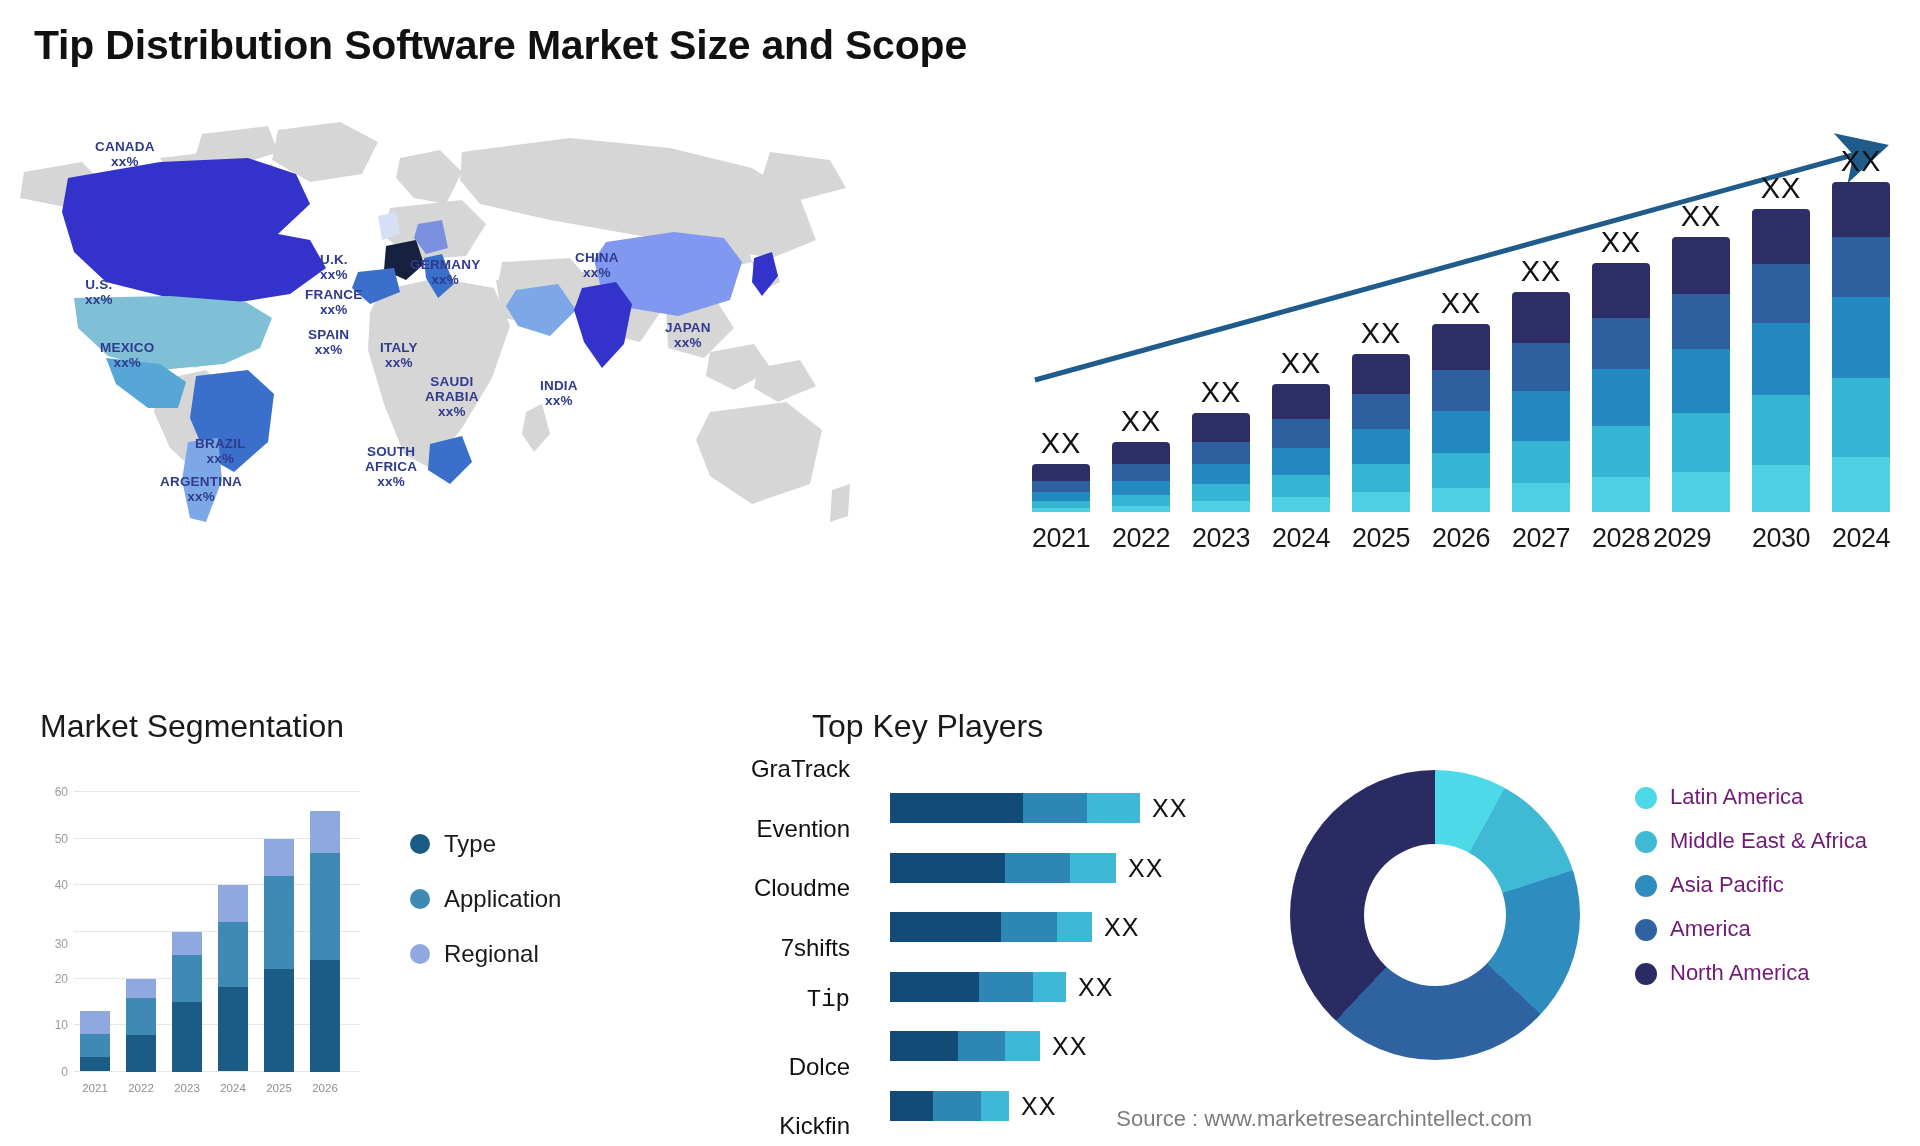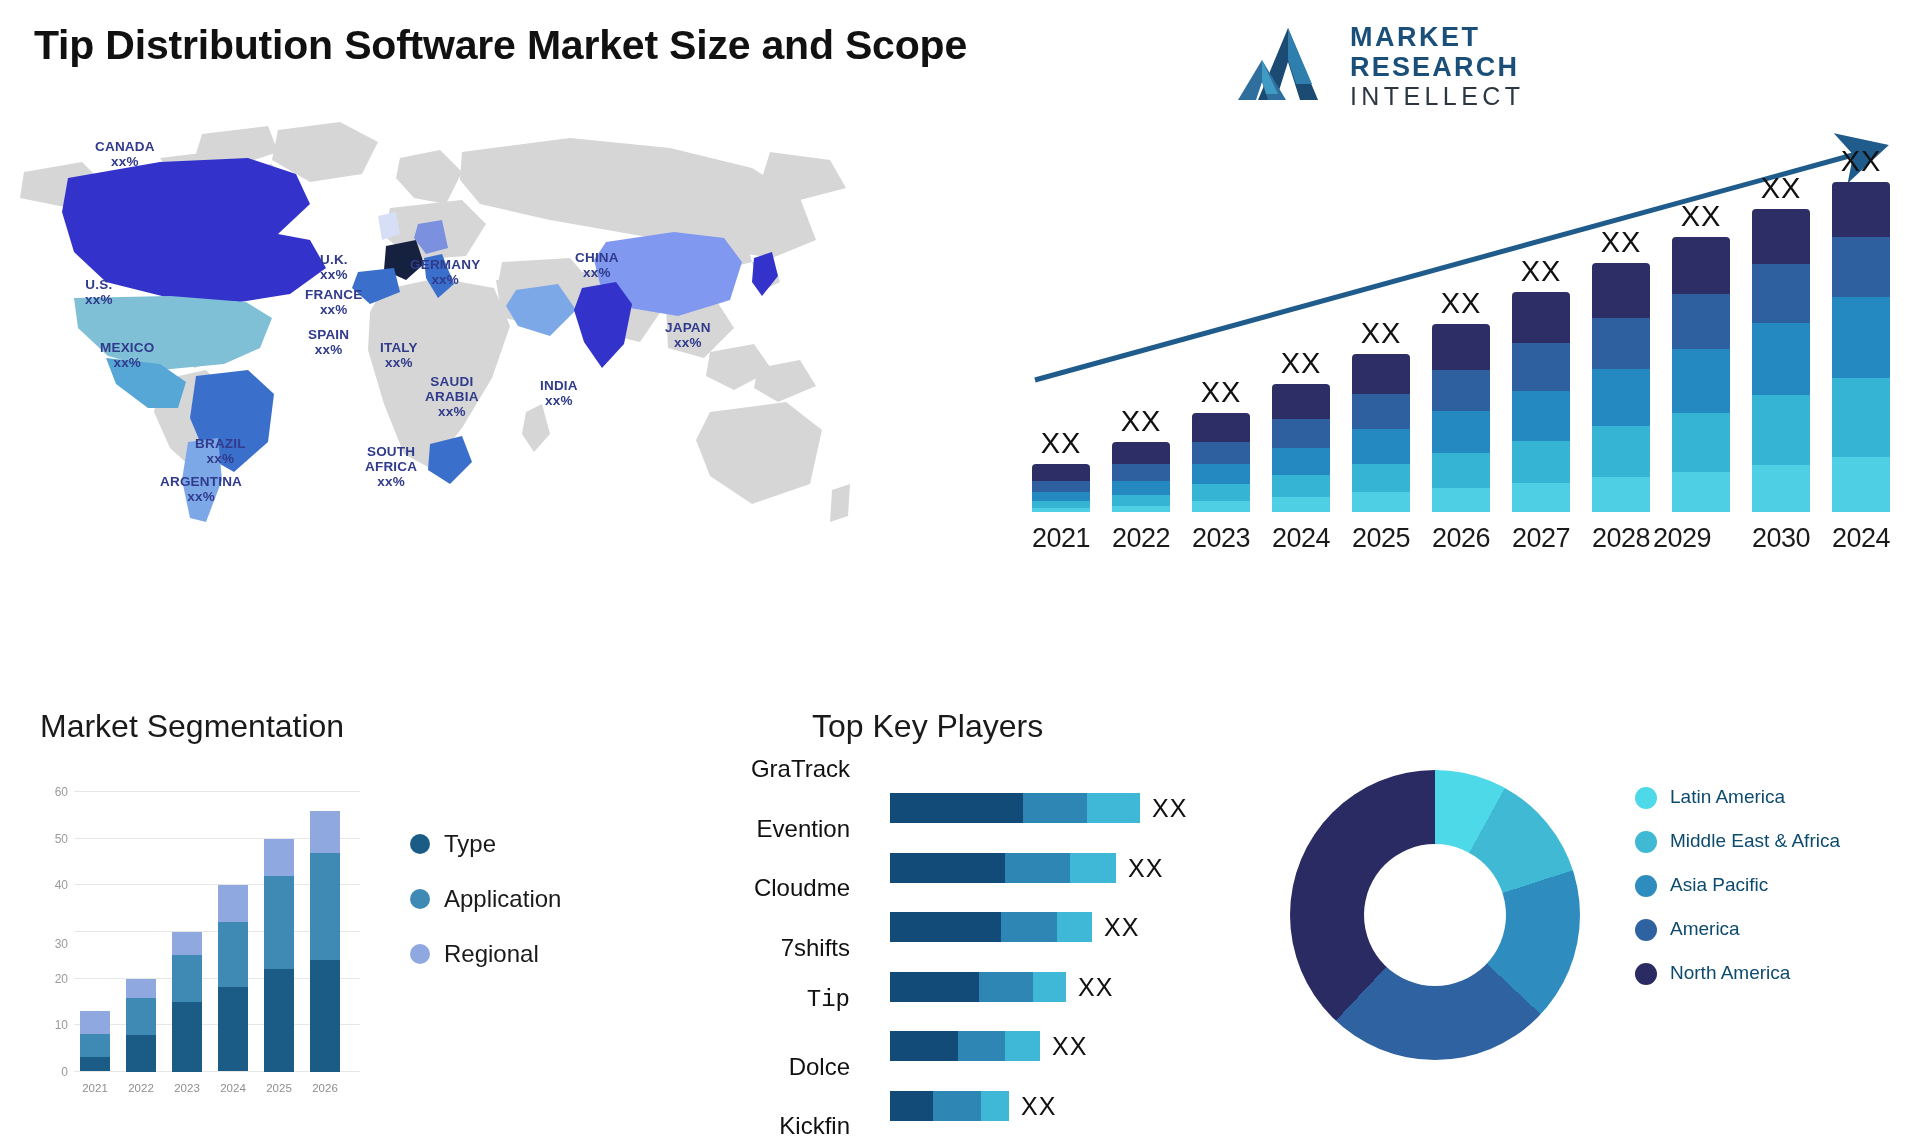--- a/index.html
+++ b/index.html
@@ -70,48 +70,35 @@
 
   
   #donut { position: absolute; left: 1290px; top: 770px; width: 290px; height: 290px; }
   #donut .hole {
     position: absolute; left: 74px; top: 74px; width: 142px; height: 142px;
     background: #fff; border-radius: 50%;
   }
   #reg-legend { position: absolute; left: 1635px; top: 785px; width: 270px; }
   .rl-row { display: flex; align-items: flex-start; margin-bottom: 20px; }
   .rl-dot { width: 22px; height: 22px; border-radius: 50%; margin-right: 13px; flex: 0 0 auto; margin-top: 2px; }
-  .rl-text { font-size: 19px; color: #0c4a6e; line-height: 23px; }
+  .rl-text { font-size: 22px; color: #701a75; line-height: 23px; }
 
   
   #source {
     position: absolute; right: 24px; bottom: 14px;
     font-size: 22px; color: #7d7d7d;
   }
 </style>
 </head>
 <body>
 
 <div id="page">
 
   <div id="title">Tip Distribution Software Market Size and Scope</div>
 
-  <div id="logo">
-    <svg class="mark" viewBox="0 0 108 76">
-      <polygon points="54,4 84,76 66,76 54,38 42,76 24,76" fill="#1b4a72"></polygon>
-      <polygon points="54,4 78,60 62,60 54,36" fill="#2f7fae"></polygon>
-      <polygon points="28,36 52,76 34,76 28,58 22,76 4,76" fill="#2f6f9e"></polygon>
-      <polygon points="28,36 44,70 32,70 28,56" fill="#3f9ac4"></polygon>
-    </svg>
-    <div class="words">
-      <div class="w1">MARKET</div>
-      <div class="w2">RESEARCH</div>
-      <div class="w3">INTELLECT</div>
-    </div>
-  </div>
 
   <div id="map">
     <svg viewBox="0 0 840 460" width="840" height="460">
       <g fill="#d6d6d6">
 
         <path d="M268 18 L330 10 L368 30 L352 62 L300 70 L262 48 Z"></path>
         <path d="M192 22 L258 14 L268 40 L226 54 L186 42 Z"></path>
 
         <path d="M14 60 L72 50 L96 74 L60 96 L10 86 Z"></path>
 
@@ -419,13 +406,14 @@
       <div class="rl-row">
         <div class="rl-dot" style="background: rgb(46, 98, 160);"></div>
         <div class="rl-text">America</div>
       </div>
       <div class="rl-row">
         <div class="rl-dot" style="background: rgb(43, 43, 99);"></div>
         <div class="rl-text">North America</div>
       </div>
     </div>
 
+  <div id="source">Source : www.marketresearchintellect.com</div>
 </div>
 
 </body></html>

